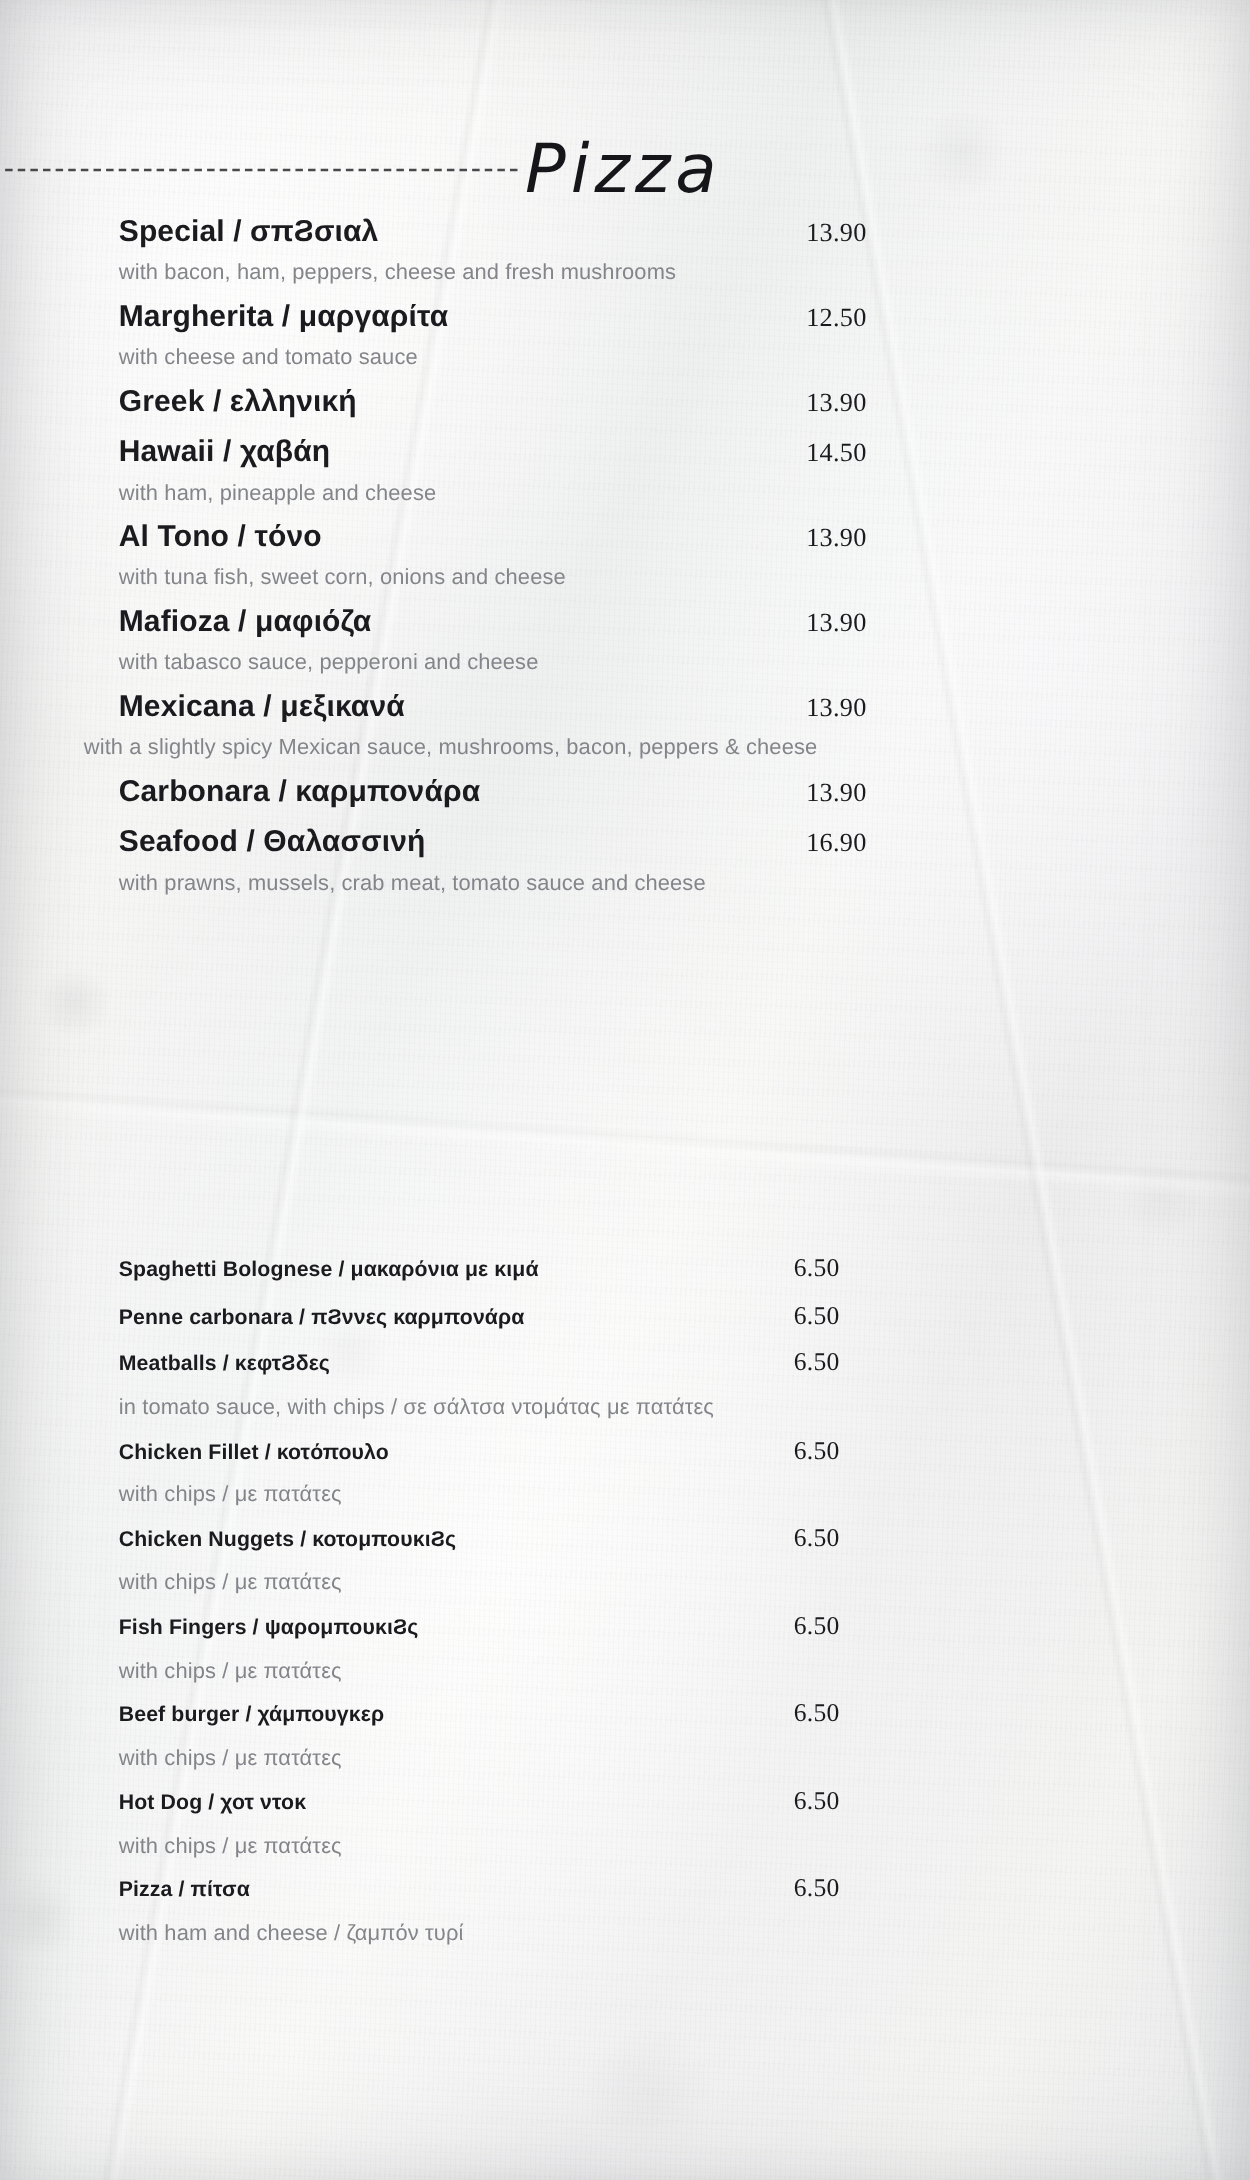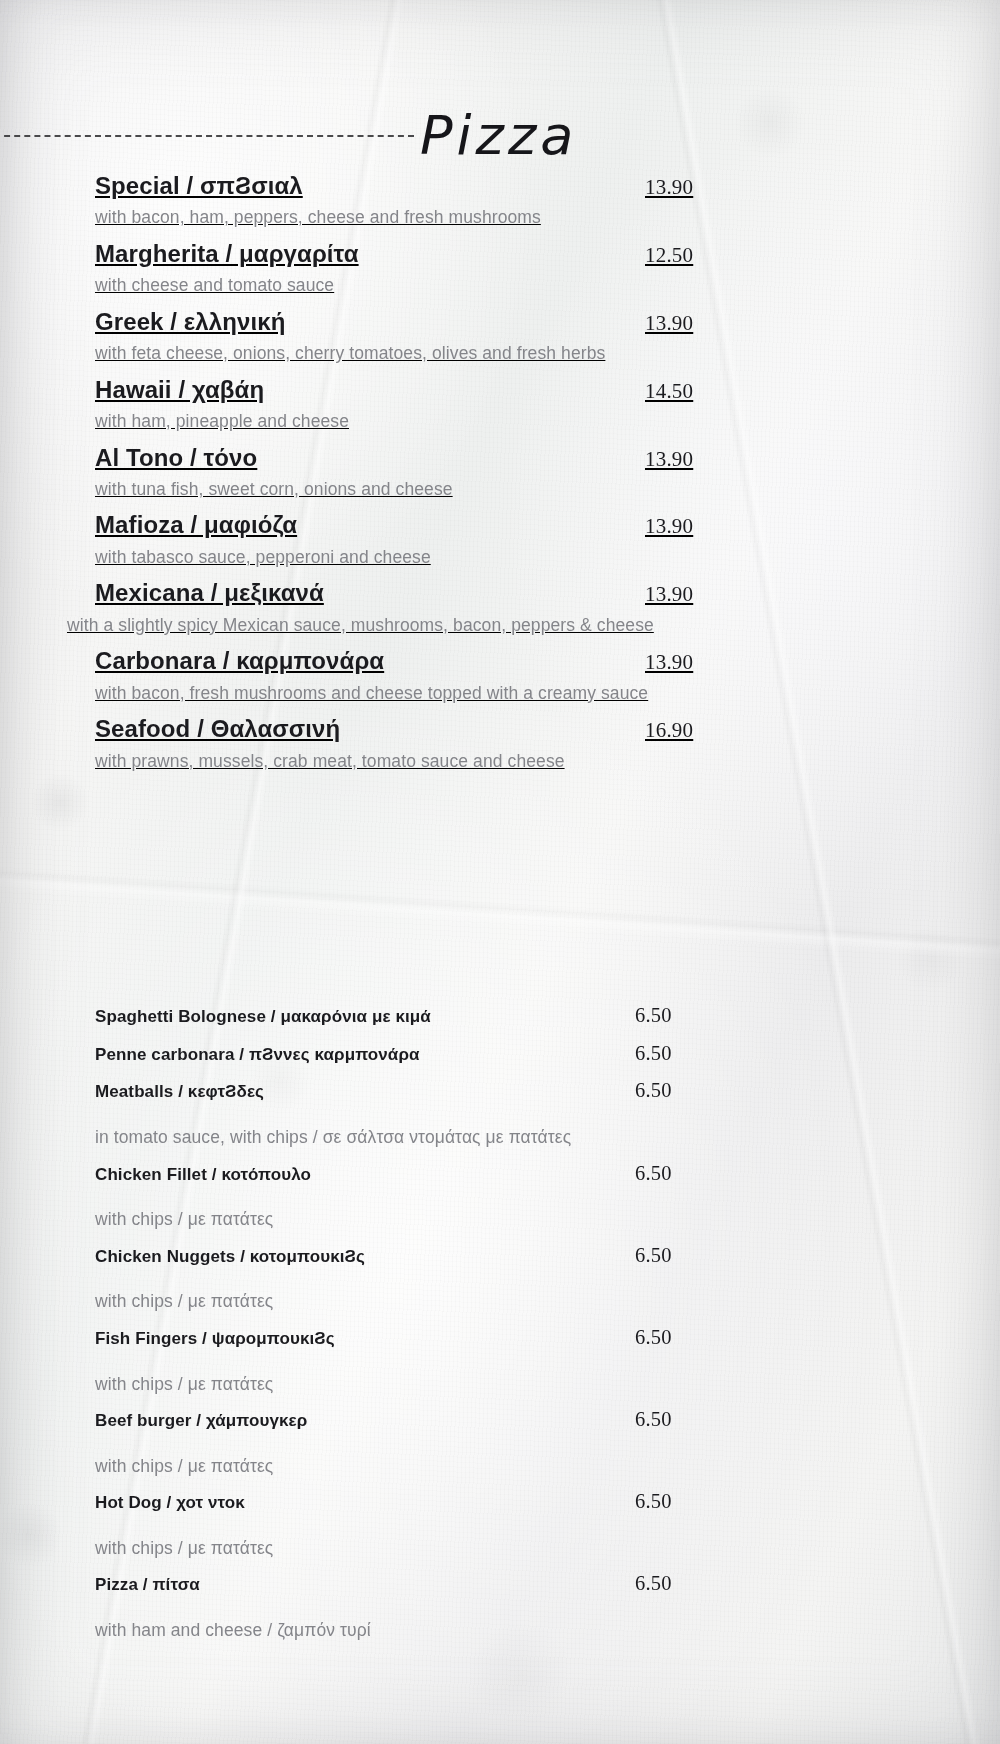--- a/index.html
+++ b/index.html
@@ -147,21 +147,20 @@
     line-height: 1.4;
     white-space: nowrap;
   }
 
   
   #pizza-section {
     position: absolute;
     top: 100px;
     left: 0;
     width: 1000px;
-    text-decoration: underline;
   }
   #pizza-section .menu-list {
     margin-left: 95px;
     width: 616px;
   }
   #pizza-section .menu-item { margin-bottom: 8px; }
   #pizza-section .item-desc { margin-top: 3px; }
   
   #pizza-section .menu-item.wide .item-desc { margin-left: -28px; }
 
@@ -171,21 +170,21 @@
     top: 940px;
     left: 0;
     width: 1000px;
   }
   #kids-section .menu-list {
     margin-left: 95px;
     width: 606px;
     margin-top: 62px;
   }
   #kids-section .menu-item { margin-bottom: 10px; }
-  #kids-section .item-desc { margin-top: 20px; }
+  #kids-section .item-desc { margin-top: 8px; }
   #kids-section .item-name { font-size: 17px; }
   #kids-section .item-price { font-size: 20.5px; }
 </style>
 </head>
 <body>
 
 <div class="page">
   <div class="grain"></div>
   <div class="grain2"></div>
   <div class="crease"></div>
@@ -214,21 +213,20 @@
             <span class="item-price">12.50</span>
           </div>
           <div class="item-desc">with cheese and tomato sauce</div>
         </li>
 
         <li class="menu-item">
           <div class="item-line">
             <span class="item-name">Greek / ελληνική</span>
             <span class="item-price">13.90</span>
           </div>
-          <div class="item-desc">with feta cheese, onions, cherry tomatoes, olives and fresh herbs</div>
         </li>
 
         <li class="menu-item">
           <div class="item-line">
             <span class="item-name">Hawaii / χαβάη</span>
             <span class="item-price">14.50</span>
           </div>
           <div class="item-desc">with ham, pineapple and cheese</div>
         </li>
 
@@ -254,21 +252,20 @@
             <span class="item-price">13.90</span>
           </div>
           <div class="item-desc">with a slightly spicy Mexican sauce, mushrooms, bacon, peppers &amp; cheese</div>
         </li>
 
         <li class="menu-item">
           <div class="item-line">
             <span class="item-name">Carbonara / καρμπονάρα</span>
             <span class="item-price">13.90</span>
           </div>
-          <div class="item-desc">with bacon, fresh mushrooms and cheese topped with a creamy sauce</div>
         </li>
 
         <li class="menu-item">
           <div class="item-line">
             <span class="item-name">Seafood / Θαλασσινή</span>
             <span class="item-price">16.90</span>
           </div>
           <div class="item-desc">with prawns, mussels, crab meat, tomato sauce and cheese</div>
         </li>
 

